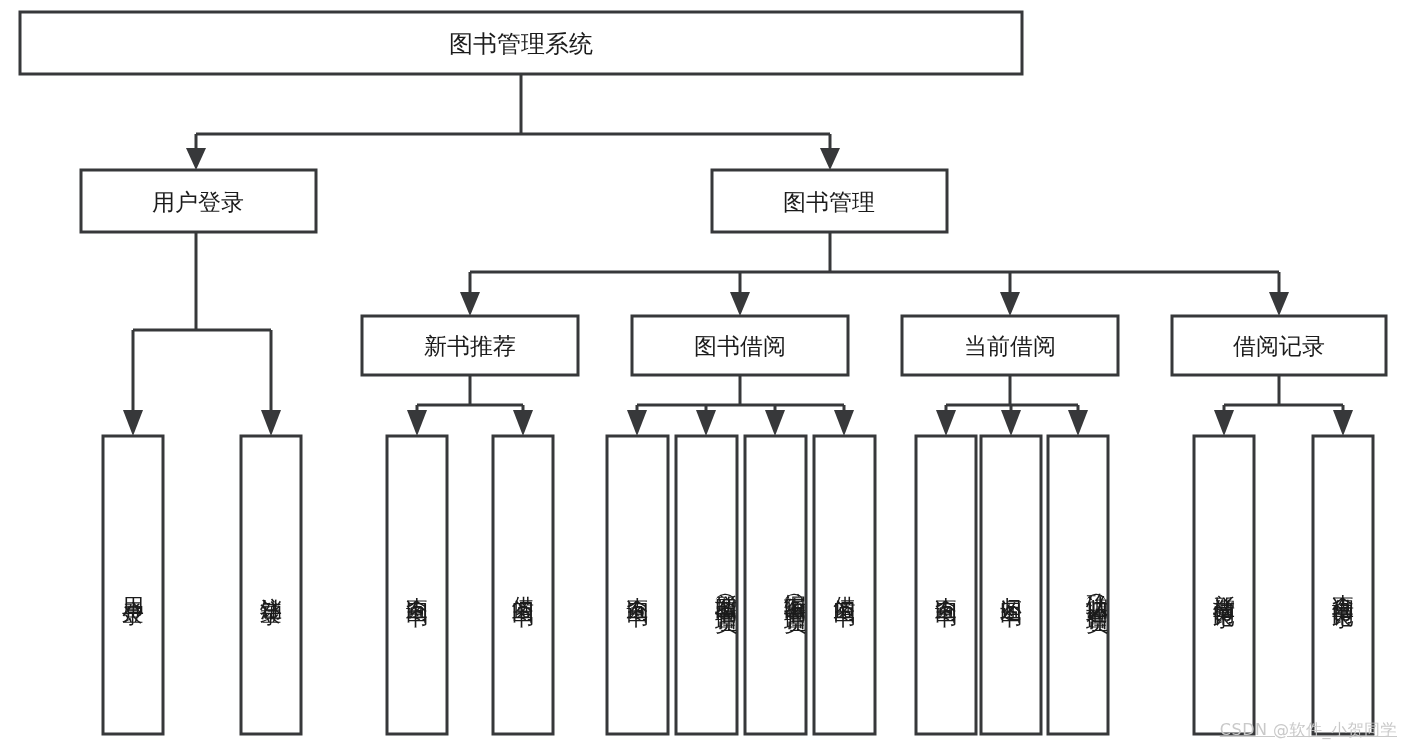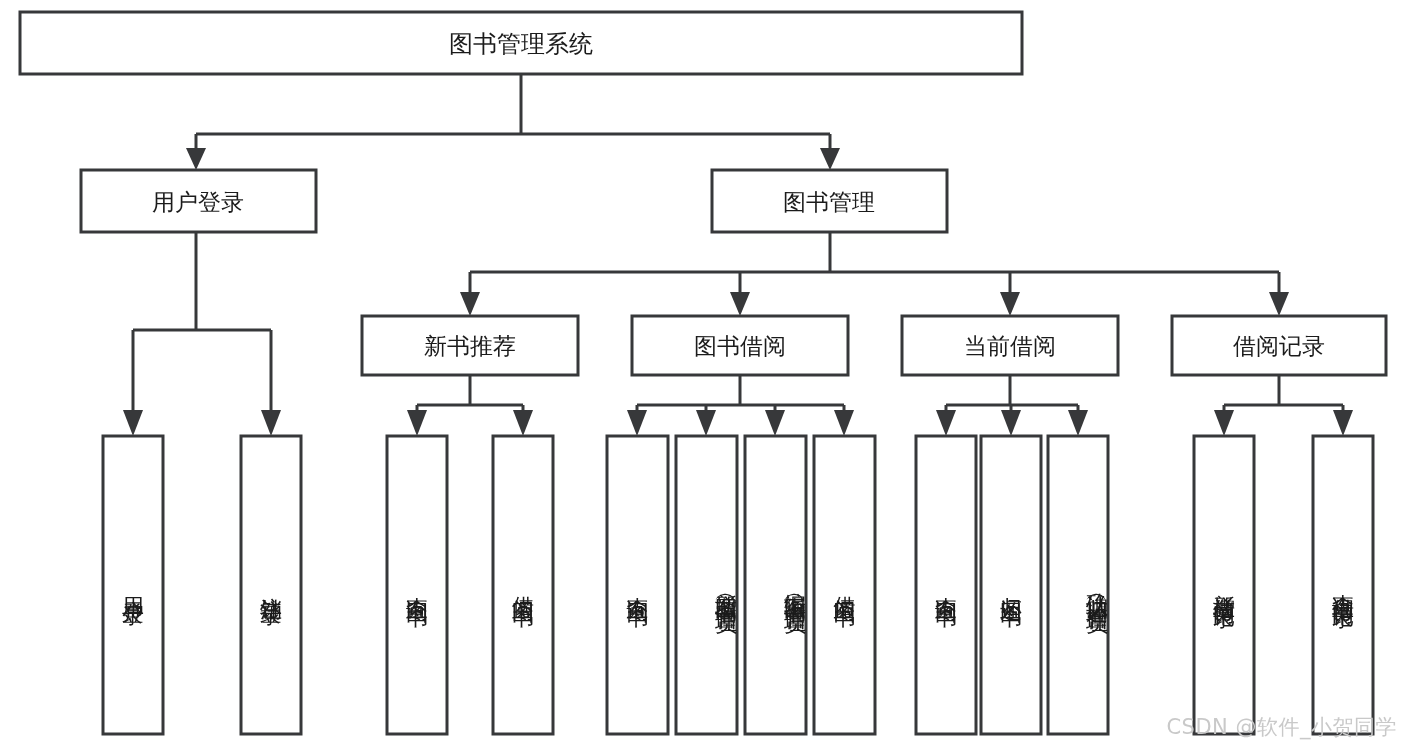--- a/index.html
+++ b/index.html
@@ -67,24 +67,25 @@
     pointer-events: none;
   }
   .leaf-label.centered {
     align-items: center;
   }
   .watermark {
     position: absolute;
     right: 8px;
     bottom: 6px;
     font-family: "DejaVu Sans", "Liberation Sans", sans-serif;
-    font-size: 21px;
+    font-size: 16px;
     color: #c9c9c9;
     white-space: nowrap;
     letter-spacing: 0.5px;
+    text-decoration: underline;
   }
 </style>
 </head>
 <body>
 
 <div id="diagram-root">
 
   <svg id="flow" viewBox="0 0 1405 747" xmlns="http://www.w3.org/2000/svg">
 
     <g>

